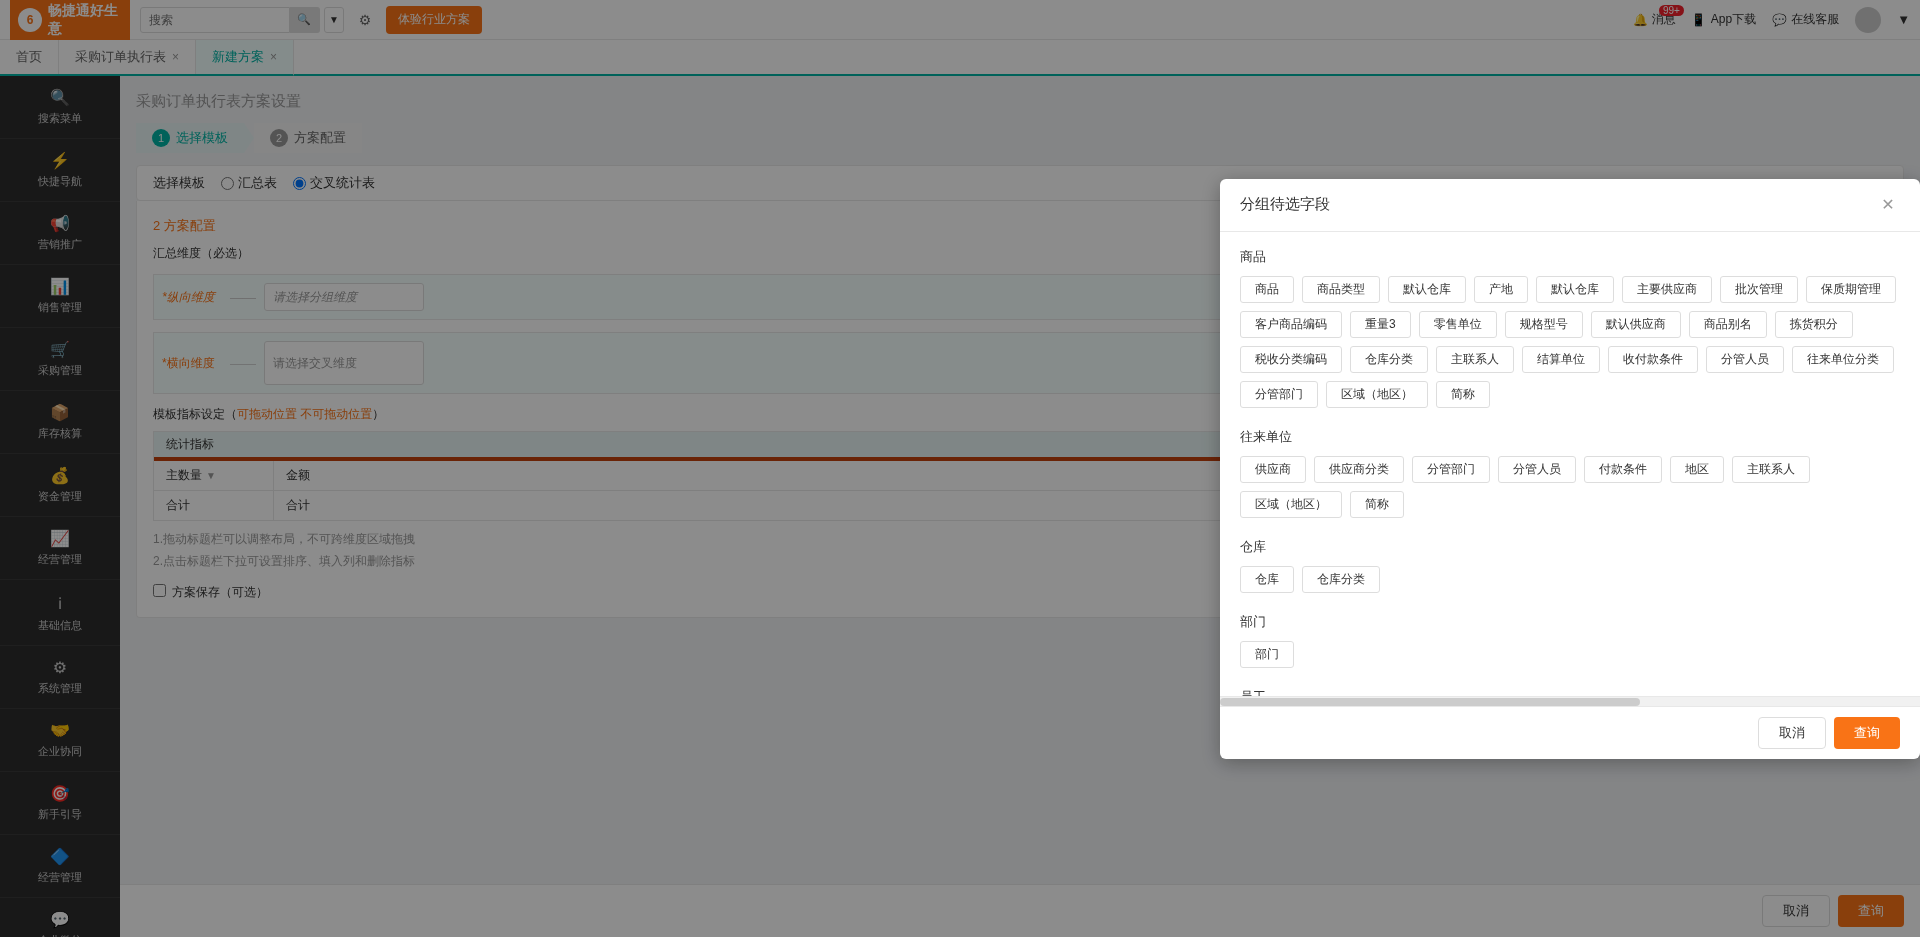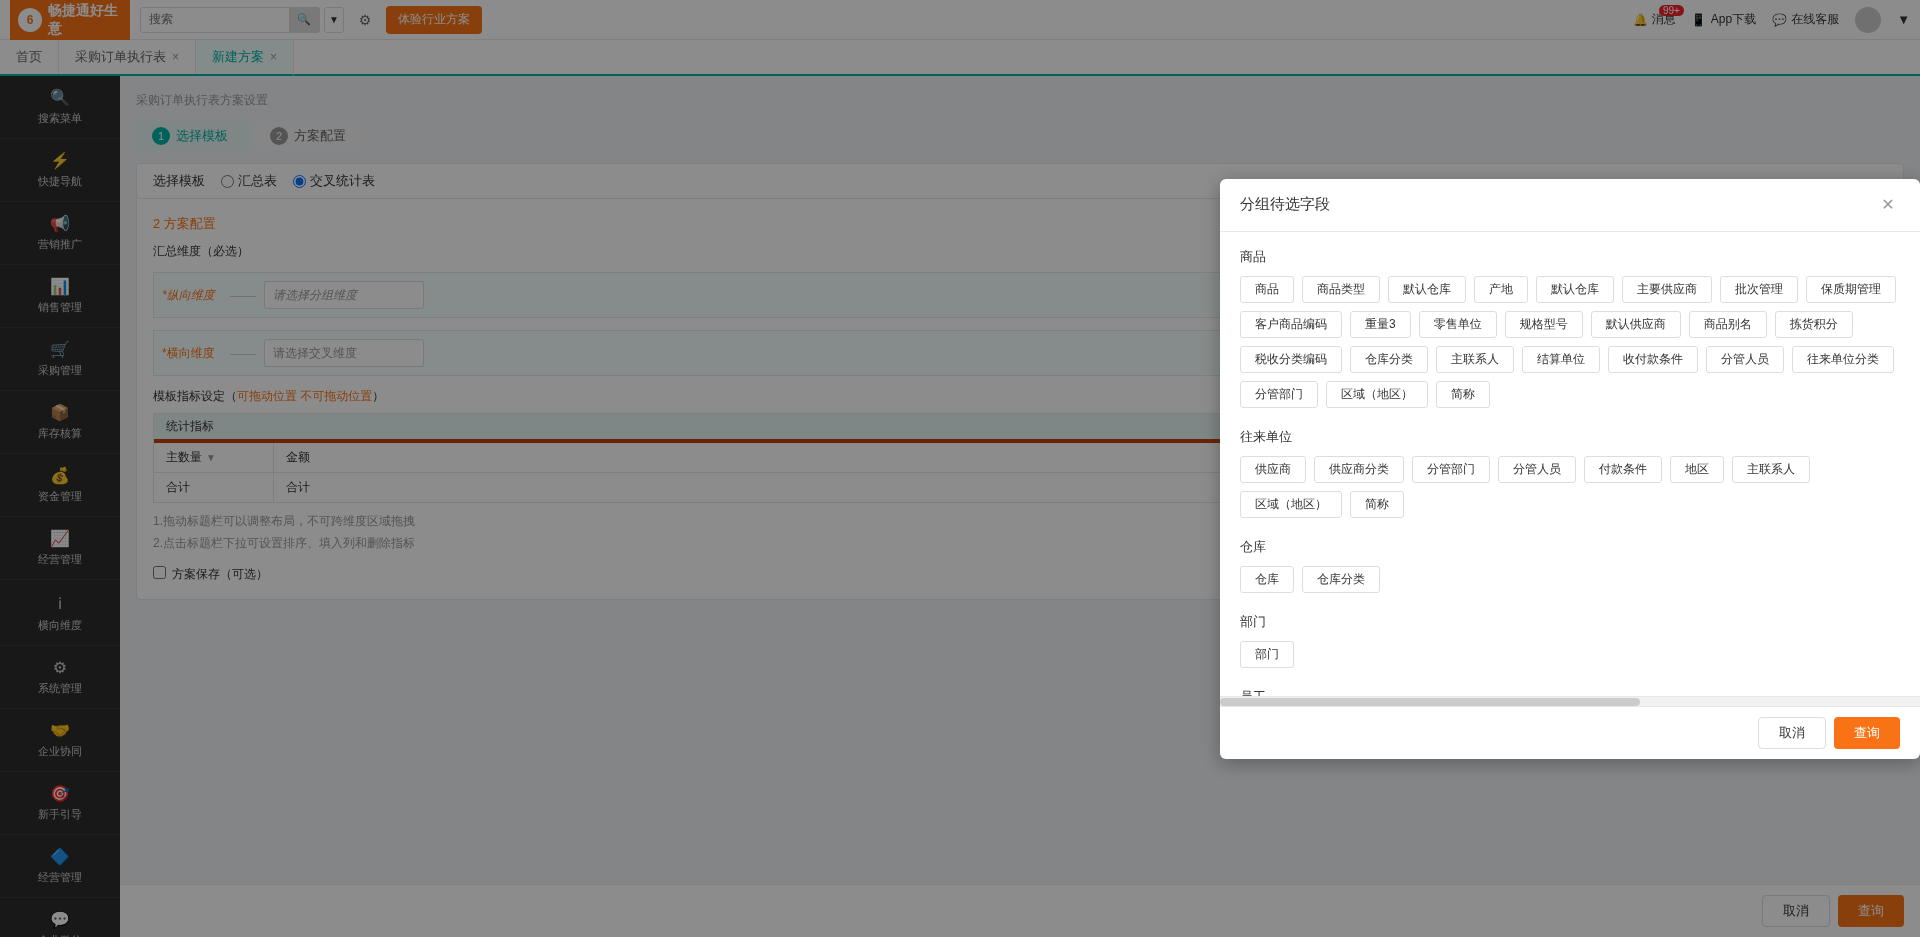--- a/index.html
+++ b/index.html
@@ -48,21 +48,20 @@
       margin-left: 10px;
     }
     .top-bar-search input {
       width: 150px;
       height: 26px;
       border: 1px solid #ddd;
       border-radius: 3px 0 0 3px;
       padding: 0 8px;
       font-size: 12px;
       outline: none;
-      font-family: Liberation Serif, serif;
     }
     .top-bar-search .search-btn {
       width: 30px;
       height: 26px;
       background: #ddd;
       border: 1px solid #ddd;
       border-left: none;
       border-radius: 0 3px 3px 0;
       cursor: pointer;
       display: flex;
@@ -203,21 +202,21 @@
     
     .content-area {
       flex: 1;
       overflow-y: auto;
       padding: 16px;
       position: relative;
     }
 
     
     .breadcrumb {
-      font-size: 12px;
+      font-size: 15px;
       color: #999;
       margin-bottom: 12px;
     }
     .radio-item {
       display: flex;
       align-items: center;
       gap: 4px;
       cursor: pointer;
       font-size: 13px;
     }
@@ -447,21 +446,21 @@
     <div class="sidebar-item">
       <span class="si-icon">💰</span>
       <span>资金管理</span>
     </div>
     <div class="sidebar-item">
       <span class="si-icon">📈</span>
       <span>经营管理</span>
     </div>
     <div class="sidebar-item">
       <span class="si-icon">ℹ</span>
-      <span>横向维度</span>
+      <span>基础信息</span>
     </div>
     <div class="sidebar-item">
       <span class="si-icon">⚙</span>
       <span>系统管理</span>
     </div>
     <div class="sidebar-item">
       <span class="si-icon">🤝</span>
       <span>企业协同</span>
     </div>
     <div class="sidebar-item">
@@ -515,21 +514,21 @@
 
       <div style="display:flex;align-items:center;gap:8px;margin-bottom:12px;background:#f5fffe;padding:8px;border:1px solid #e8e8e8;font-style:italic;">
         <span style="color:#f97316;font-size:12px;min-width:60px;">*纵向维度</span>
         <span style="color:#ccc;">——</span>
         <div style="height:28px;border:1px solid #ddd;border-radius:3px;padding:0 8px;font-size:12px;display:flex;align-items:center;color:#999;min-width:160px;background:#fff;cursor:pointer;">请选择分组维度</div>
       </div>
 
       <div style="display:flex;align-items:center;gap:8px;margin-bottom:12px;background:#f5fffe;padding:8px;border:1px solid #e8e8e8;">
         <span style="color:#f97316;font-size:12px;min-width:60px;">*横向维度</span>
         <span style="color:#ccc;">——</span>
-        <div style="height:28px;border:1px solid #ddd;border-radius:3px;padding:0 8px;font-size:12px;display:flex;align-items:center;color:#999;min-width:160px;background:#fff;cursor:pointer;">请选择交叉维度</div>
+        <div style="height:44px;border:1px solid #ddd;border-radius:3px;padding:0 8px;font-size:12px;display:flex;align-items:center;color:#999;min-width:160px;background:#fff;cursor:pointer;">请选择交叉维度</div>
       </div>
 
       <div style="font-size:12px;color:#333;margin-bottom:8px;">
         模板指标设定（<span style="color:#f97316;cursor:pointer;">可拖动位置</span>
         <span>  </span>
         <span style="color:#f97316;cursor:pointer;">不可拖动位置</span>）
       </div>
 
       <div style="border:1px solid #e8e8e8;margin-bottom:8px;">
         <div style="background:#e8f5f4;padding:4px 12px;font-size:12px;color:#333;border-bottom:4px solid #c2410c;">统计指标</div>

